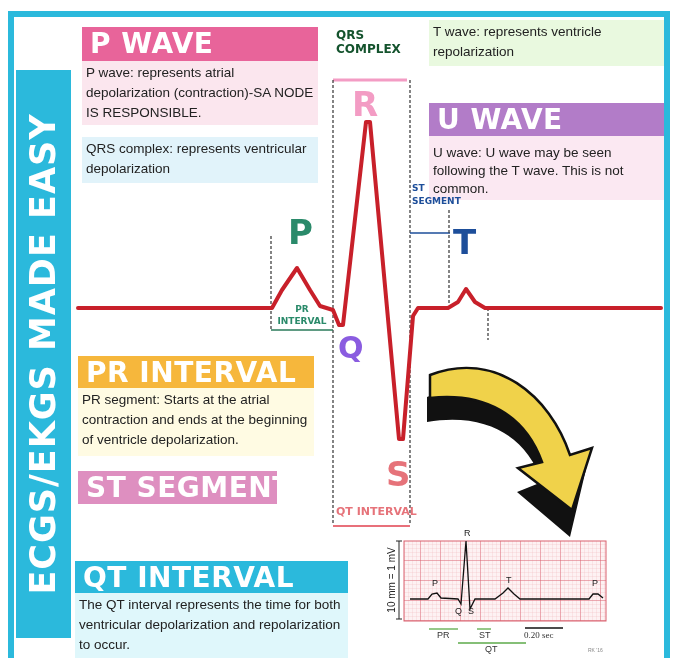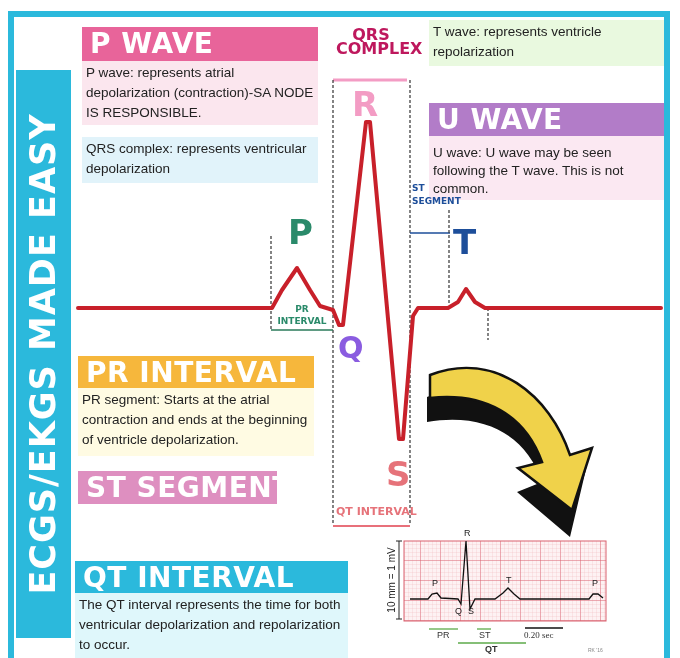--- a/index.html
+++ b/index.html
@@ -67,21 +67,21 @@
   <line x1="271" y1="236" x2="271" y2="330" stroke="#333" stroke-width="1.2" stroke-dasharray="3,2"></line>
   <line x1="271" y1="330" x2="333" y2="330" stroke="#2a7a5a" stroke-width="1.5"></line>
 
   <line x1="410" y1="233" x2="450" y2="233" stroke="#1d4e9a" stroke-width="1.5"></line>
   <line x1="449" y1="210" x2="449" y2="305" stroke="#333" stroke-width="1.2" stroke-dasharray="3,2"></line>
   <line x1="488" y1="308" x2="488" y2="340" stroke="#333" stroke-width="1.2" stroke-dasharray="3,2"></line>
 
   <polyline fill="none" stroke="#c8202a" stroke-width="4" stroke-linejoin="round" stroke-linecap="round" points="78,308 272,308 282,290 297,268 310,290 320,306 333,310 339,325 343,325 366,122 370,122 399,439 403,439 413,316 418,308 448,308 458,302 466,289 475,302 485,308 661,308"></polyline>
 </svg>
 
-<div class="lbl" style="left:336px;top:28px;width:70px;text-align:center;color:#be185d;font-size:16px;line-height:14px;">
+<div class="lbl" style="left:336px;top:28px;width:70px;color:#14532d;font-size:12px;line-height:14px;">
   <div>QRS</div>
   <div>COMPLEX</div>
 </div>
 <div class="lbl" style="left:352px;top:84px;color:#f39cc4;font-size:34px;">R</div>
 <div class="lbl" style="left:288px;top:212px;color:#2a8a6a;font-size:34px;">P</div>
 <div class="lbl" style="left:338px;top:330px;color:#8a5ce0;font-size:30px;">Q</div>
 <div class="lbl" style="left:386px;top:454px;color:#e6737a;font-size:34px;">S</div>
 <div class="lbl" style="left:453px;top:222px;color:#1d4e9a;font-size:34px;">T</div>
 <div class="lbl" style="left:272px;top:303px;width:60px;text-align:center;color:#2a8a6a;font-size:9px;line-height:12px;">
   <div>PR</div>
@@ -124,15 +124,15 @@
 </svg>
 <div class="lbl" style="left:391px;top:580px;transform:translate(-50%,-50%) rotate(-90deg);font-family:'Liberation Sans',sans-serif;font-weight:400;font-size:10px;color:#222;">10 mm = 1 mV</div>
 <div class="lbl" style="left:432px;top:578px;font-family:'Liberation Sans',sans-serif;font-size:9px;font-weight:400;color:#222;">P</div>
 <div class="lbl" style="left:455px;top:606px;font-family:'Liberation Sans',sans-serif;font-size:9px;font-weight:400;color:#222;">Q</div>
 <div class="lbl" style="left:464px;top:528px;font-family:'Liberation Sans',sans-serif;font-size:9px;font-weight:400;color:#222;">R</div>
 <div class="lbl" style="left:468px;top:606px;font-family:'Liberation Sans',sans-serif;font-size:9px;font-weight:400;color:#222;">S</div>
 <div class="lbl" style="left:506px;top:575px;font-family:'Liberation Sans',sans-serif;font-size:9px;font-weight:400;color:#222;">T</div>
 <div class="lbl" style="left:592px;top:578px;font-family:'Liberation Sans',sans-serif;font-size:9px;font-weight:400;color:#222;">P</div>
 <div class="lbl" style="left:437px;top:630px;font-family:'Liberation Sans',sans-serif;font-size:9px;font-weight:400;color:#333;">PR</div>
 <div class="lbl" style="left:479px;top:630px;font-family:'Liberation Sans',sans-serif;font-size:9px;font-weight:400;color:#333;">ST</div>
-<div class="lbl" style="left:485px;top:644px;font-family:'Liberation Sans',sans-serif;font-size:9px;font-weight:700;color:#333;">QT</div>
+<div class="lbl" style="left:485px;top:644px;font-family:'Liberation Sans',sans-serif;font-size:9px;font-weight:400;color:#333;">QT</div>
 <div class="lbl" style="left:524px;top:630px;font-family:Liberation Serif, serif;font-size:9px;font-weight:400;color:#333;">0.20 sec</div>
 <div class="lbl" style="left:588px;top:647px;font-family:'Liberation Sans',sans-serif;font-size:5px;font-weight:400;color:#888;">RK '16</div>
 
 </body></html>

